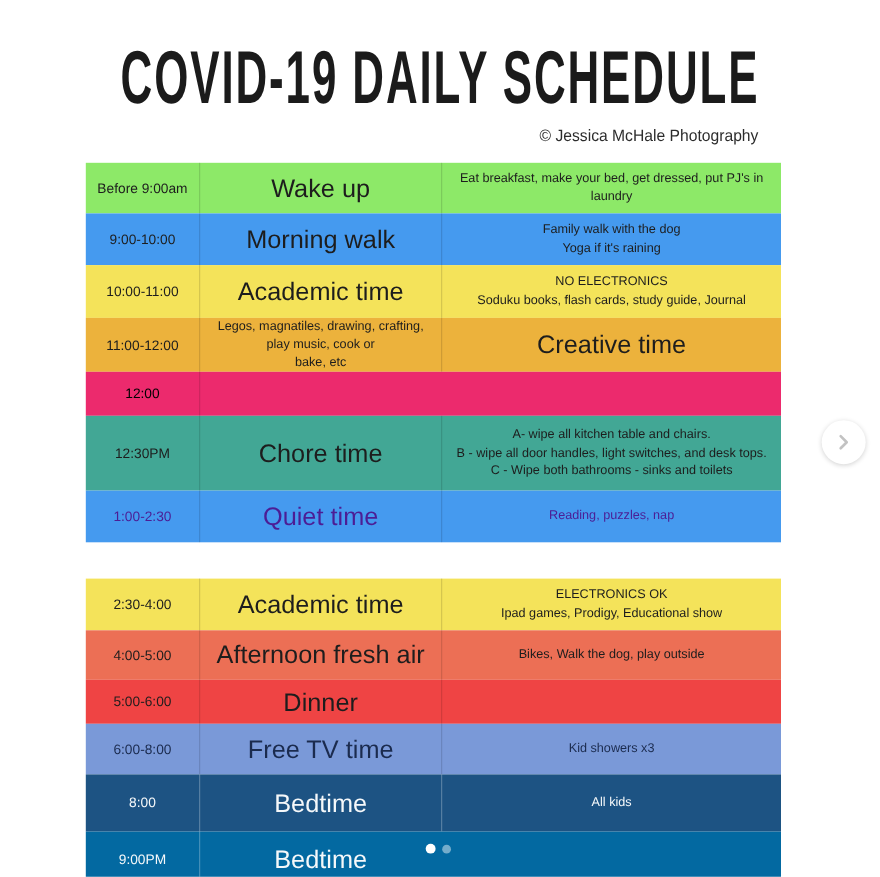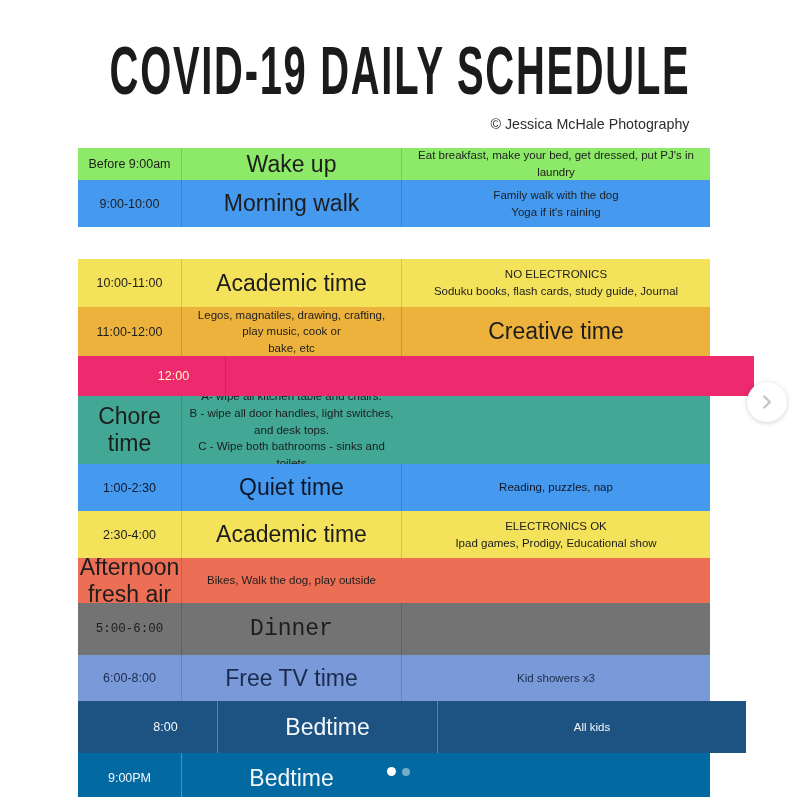--- a/index.html
+++ b/index.html
@@ -88,91 +88,93 @@
   .dot.inactive { width: 8px; height: 8px; background: rgba(255,255,255,0.45); }
 </style>
 </head>
 <body>
 
 <div class="title">COVID-19 DAILY SCHEDULE</div>
 <div class="credit">© Jessica McHale Photography</div>
 
 <div class="table">
 
-  <div class="row" style="height: 32px; background: rgb(141, 233, 104); color: rgb(29, 29, 29);">
+  <div class="row" style="height: 46px; background: rgb(141, 233, 104); color: rgb(29, 29, 29);">
     <div class="cell time">Before 9:00am</div>
     <div class="cell activity">Wake up</div>
     <div class="cell desc">Eat breakfast, make your bed, get dressed, put PJ's in
 laundry</div>
   </div>
 
   <div class="row" style="height: 47px; background: rgb(69, 154, 239); color: rgb(29, 29, 29);">
     <div class="cell time">9:00-10:00</div>
     <div class="cell activity">Morning walk</div>
     <div class="cell desc">Family walk with the dog
 Yoga if it's raining</div>
   </div>
 
-  <div class="row" style="height: 48px; background: rgb(244, 227, 90); color: rgb(29, 29, 29); margin-top: 32px;">
+  <div class="row" style="height: 48px; background: rgb(244, 227, 90); color: rgb(29, 29, 29);">
     <div class="cell time">10:00-11:00</div>
     <div class="cell activity">Academic time</div>
     <div class="cell desc">NO ELECTRONICS
 Soduku books, flash cards, study guide, Journal</div>
   </div>
 
   <div class="row" style="height: 49px; background: rgb(236, 178, 60); color: rgb(29, 29, 29);">
     <div class="cell time">11:00-12:00</div>
     <div class="cell desc">Legos, magnatiles, drawing, crafting, play music, cook or
 bake, etc</div>
     <div class="cell activity">Creative time</div>
   </div>
 
-  <div class="row" style="height: 40px; background: rgb(236, 42, 109); color: #fef9c3; padding-left: 44px;">
+  <div class="row" style="height: 40px; background: rgb(236, 42, 109); color: #000000;">
     <div class="cell time">12:00</div>
     <div class="cell desc"></div>
   </div>
 
   <div class="row" style="height: 68px; background: rgb(66, 167, 149); color: rgb(29, 29, 29);">
+    <div class="cell time">12:30PM</div>
     <div class="cell activity">Chore time</div>
     <div class="cell desc">A- wipe all kitchen table and chairs.
 B - wipe all door handles, light switches, and desk tops.
 C - Wipe both bathrooms - sinks and toilets</div>
   </div>
 
-  <div class="row" style="height: 47px; background: rgb(69, 154, 239); color: #0f172a;">
+  <div class="row" style="height: 47px; background: rgb(69, 154, 239); color: #4c1d95;">
     <div class="cell time">1:00-2:30</div>
     <div class="cell activity">Quiet time</div>
     <div class="cell desc">Reading, puzzles, nap</div>
   </div>
 
-  <div class="row" style="height: 47px; background: rgb(244, 227, 90); color: rgb(29, 29, 29);">
+  <div class="row" style="height: 47px; background: rgb(244, 227, 90); color: rgb(29, 29, 29); margin-top: 33px;">
     <div class="cell time">2:30-4:00</div>
     <div class="cell activity">Academic time</div>
     <div class="cell desc">ELECTRONICS OK
 Ipad games, Prodigy, Educational show</div>
   </div>
 
   <div class="row" style="height: 45px; background: rgb(236, 111, 85); color: rgb(29, 29, 29);">
+    <div class="cell time">4:00-5:00</div>
     <div class="cell activity">Afternoon fresh air</div>
     <div class="cell desc">Bikes, Walk the dog, play outside</div>
   </div>
 
-  <div class="row" style="height: 52px; background: #737373; color: rgb(29, 29, 29); font-family: Liberation Mono, monospace;">
+  <div class="row" style="height: 40px; background: #ef4444; color: rgb(29, 29, 29);">
     <div class="cell time">5:00-6:00</div>
     <div class="cell activity">Dinner</div>
     <div class="cell desc"></div>
   </div>
 
   <div class="row" style="height: 46px; background: rgb(122, 153, 216); color: rgb(27, 43, 78);">
     <div class="cell time">6:00-8:00</div>
     <div class="cell activity">Free TV time</div>
     <div class="cell desc">Kid showers x3</div>
   </div>
 
-  <div class="row dark" style="height: 52px; background: rgb(29, 83, 131); color: rgb(245, 248, 250); padding-left: 36px;">
+  <div class="row dark" style="height: 52px; background: rgb(29, 83, 131); color: rgb(245, 248, 250);">
     <div class="cell time">8:00</div>
     <div class="cell activity">Bedtime</div>
     <div class="cell desc">All kids</div>
   </div>
 
   <div class="row dark" style="height: 50px; background: #0369a1; color: rgb(245, 248, 250);">
     <div class="cell time">9:00PM</div>
     <div class="cell activity">Bedtime</div>
   </div>
 

